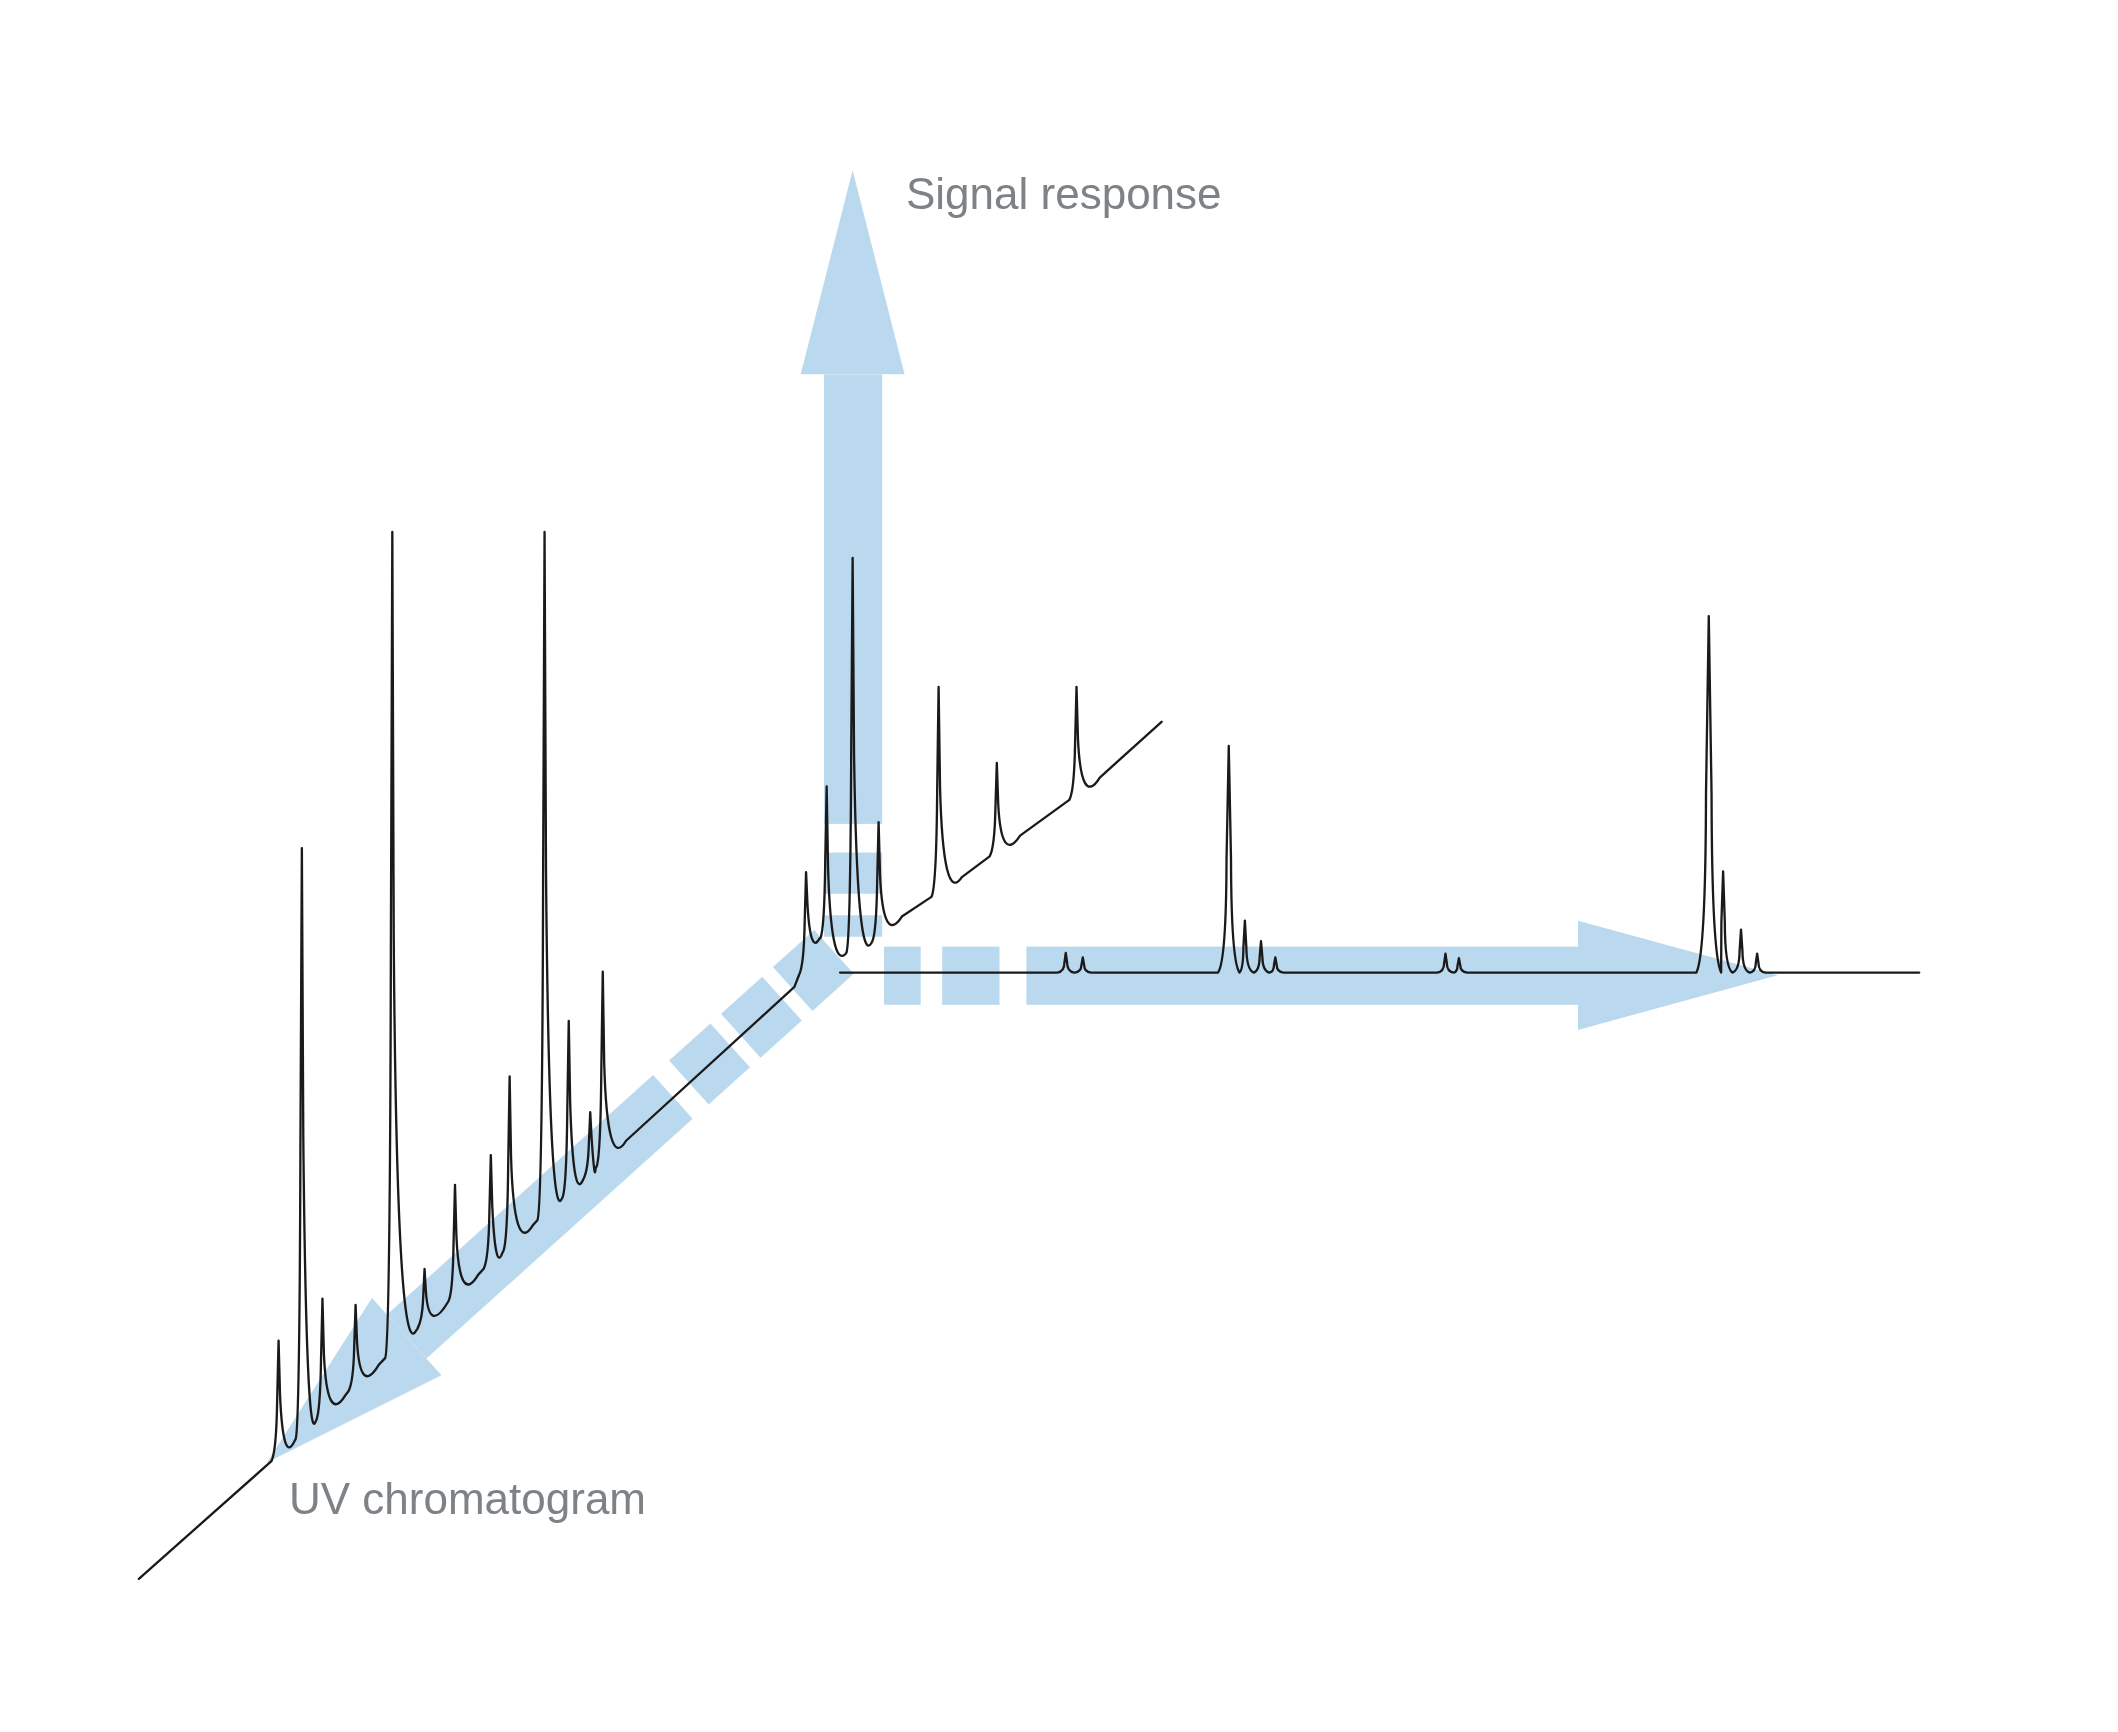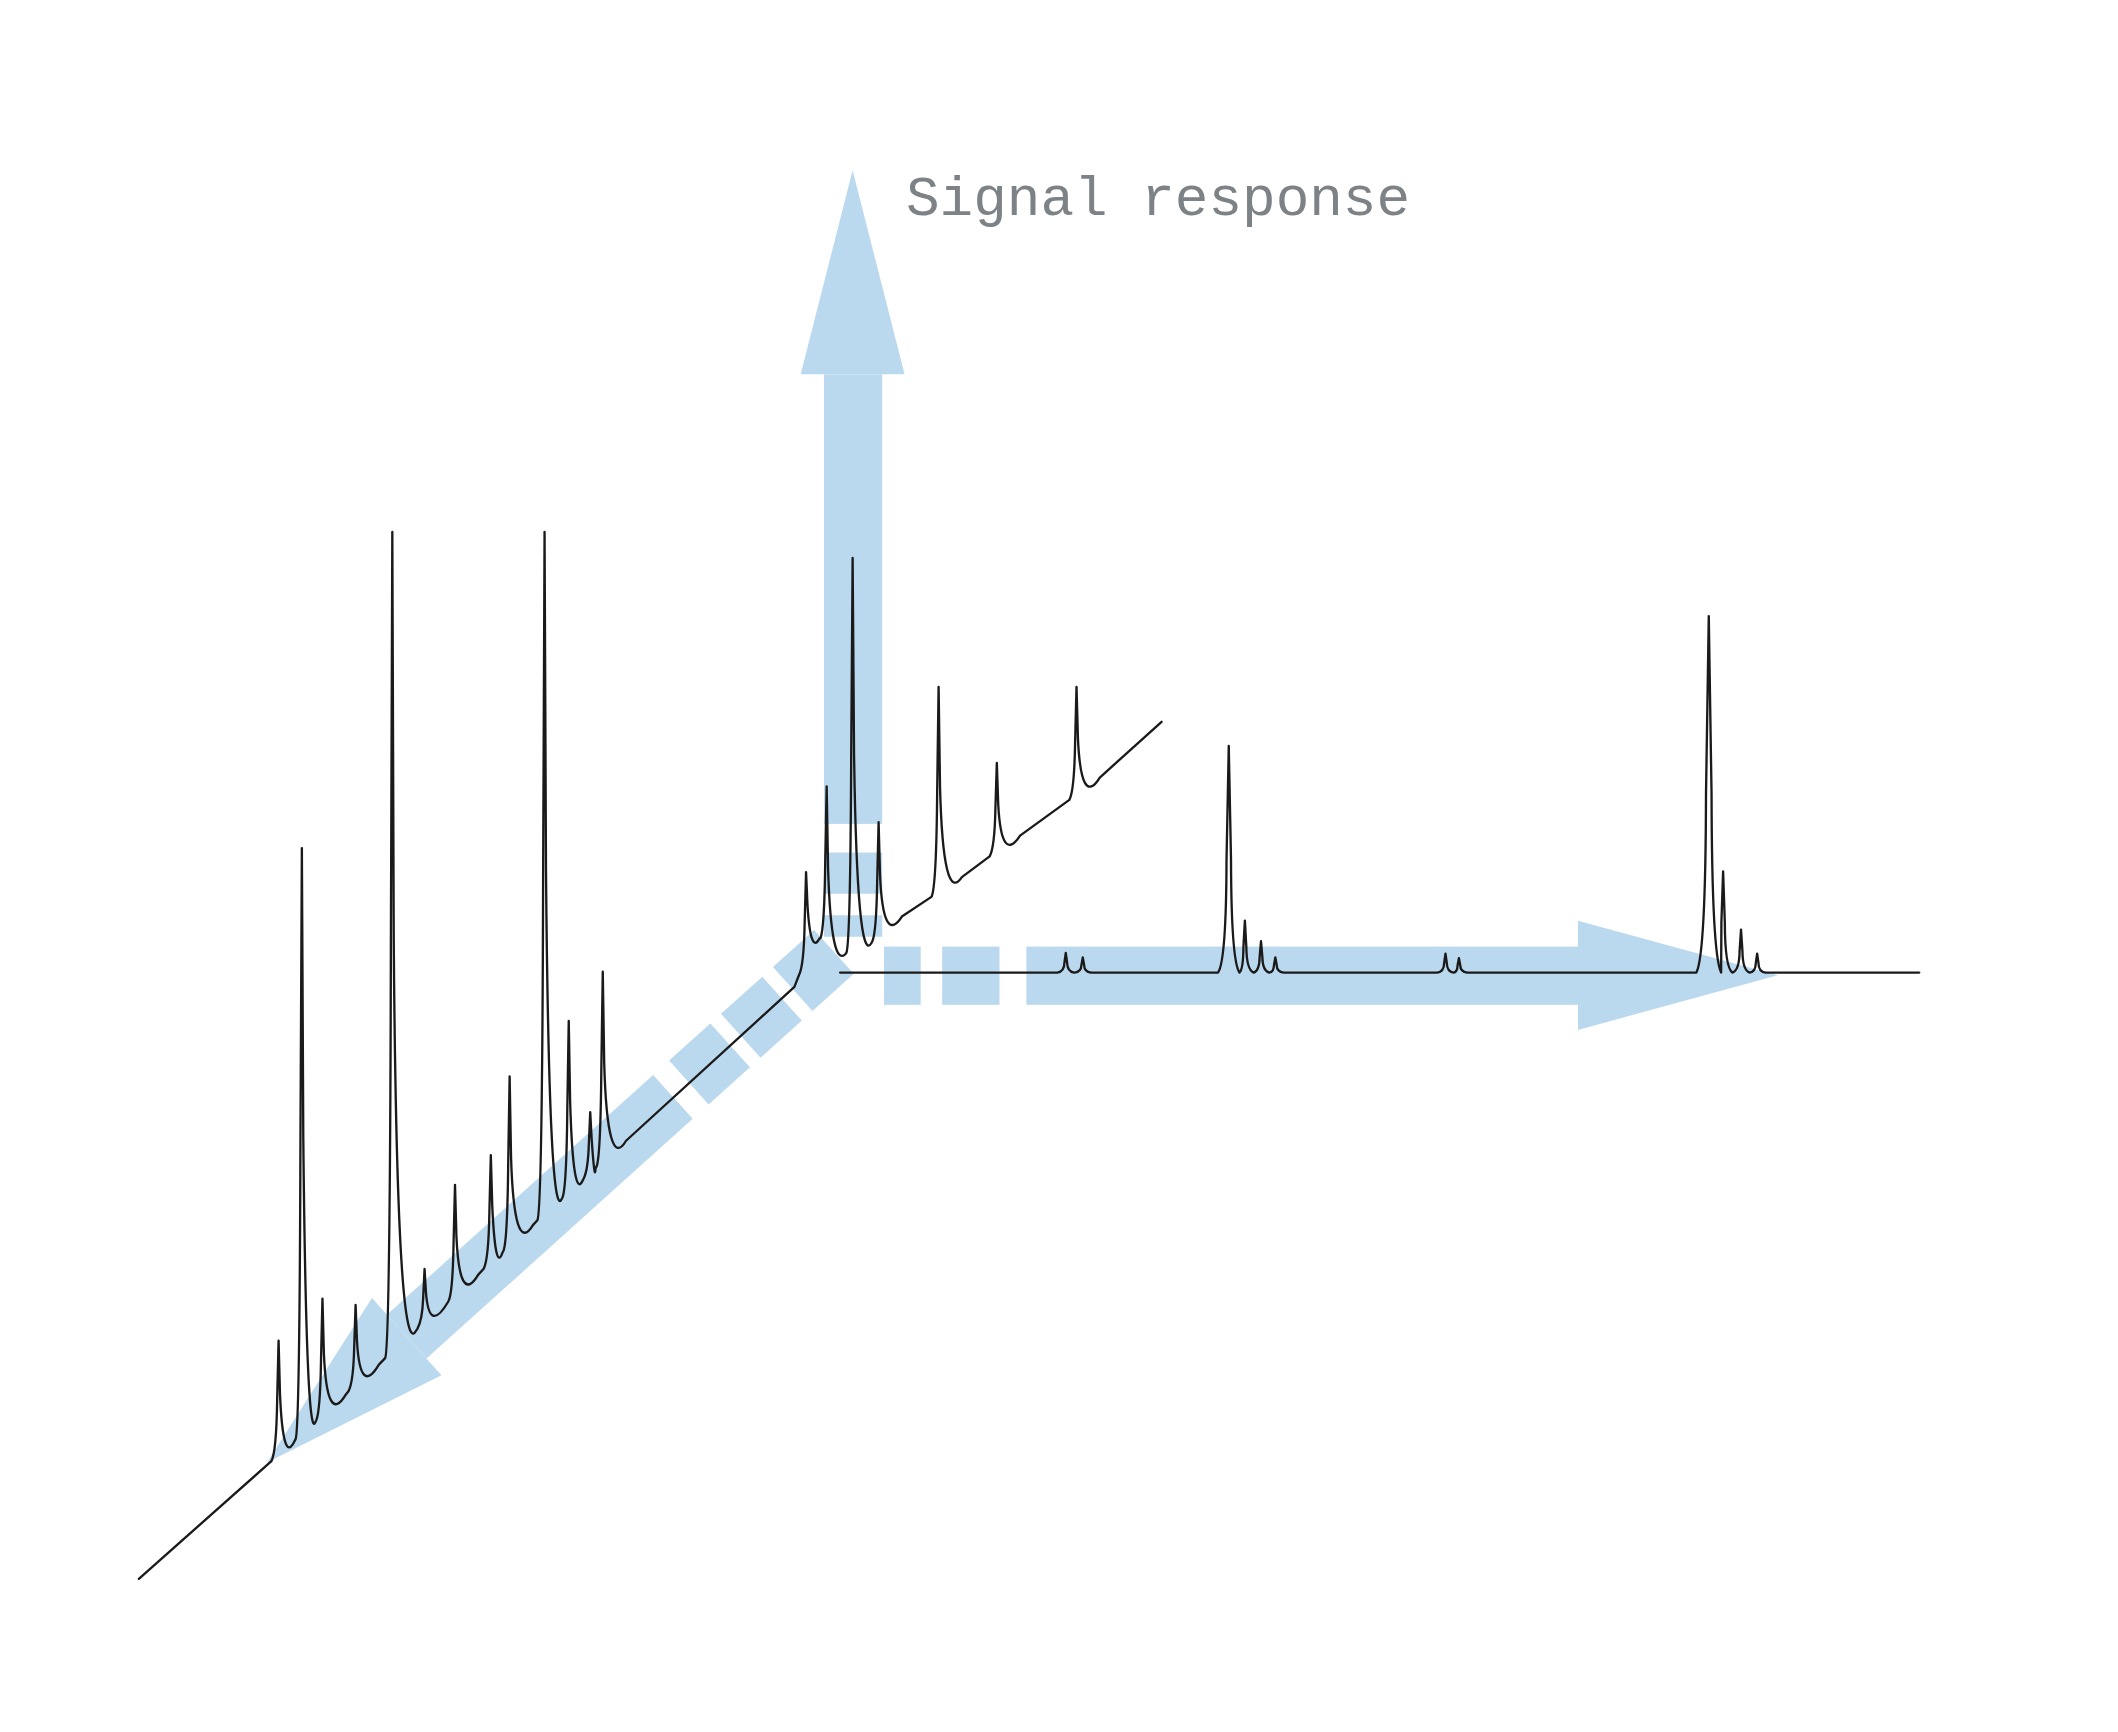--- a/index.html
+++ b/index.html
@@ -12,26 +12,25 @@
   .canvas{
     position:relative;
     width:2119px;height:1732px;
     background:var(--bg);
     overflow:hidden;
     font-family:"Liberation Sans", sans-serif;
   }
   .diagram-svg{position:absolute;inset:0;width:2119px;height:1732px;}
   .axis-label{
     position:absolute;
-    font-size:56px;
+    font-size:44px;
     line-height:1;
     color:var(--label);
     white-space:nowrap;
     user-select:none;
-    font-family:Liberation Mono, monospace;
   }
   #signal-label{left:906px;top:172px;}
   #mass-label{left:1565px;top:1053px;}
   #uv-label{left:289px;top:1477px;}
   .arrow-shape{fill:var(--accent);stroke:none;}
   .trace{fill:none;stroke:var(--trace);stroke-width:2.6;stroke-linejoin:round;stroke-linecap:round;}
 </style>
 </head>
 <body>
 
@@ -59,14 +58,15 @@
       <rect class="arrow-shape" x="634" y="-33" width="62" height="66"></rect>
       <rect class="arrow-shape" x="712" y="-33" width="62" height="66"></rect>
       <rect class="arrow-shape" x="790" y="-33" width="62" height="66"></rect>
     </g>
 
     <path id="uv-trace" class="trace" d="M 155,1763 L 298,1636 L 303,1631.5 Q 308.5,1621.5 309.4,1564.2 L 311,1497 L 312.6,1557 Q 316,1637 329,1608.9 L 330,1607 Q 334.5,1597 335.4,1277 L 337,947 L 338.6,1270.2 Q 342,1613.4 352,1588.1 L 353,1586.2 Q 357.5,1576.2 358.4,1518.1 L 360,1450 L 361.6,1511.3 Q 365,1592.6 386,1557.3 L 389,1553.6 Q 394.5,1543.6 395.4,1505.3 L 397,1457 L 398.6,1498 Q 402,1559.1 423,1523.8 L 430,1516.5 Q 435.5,1506.5 436.4,1055.2 L 438,594 L 439.6,1048 Q 443,1522 464,1486.7 L 466,1483.9 Q 471.5,1473.9 472.4,1450.4 L 474,1417 L 475.6,1443.2 Q 479,1489.4 500,1454.1 L 501,1452.2 Q 505.5,1442.2 506.4,1387.6 L 508,1323 L 509.6,1380.8 Q 513,1458.6 534,1423.3 L 540,1416.8 Q 545.5,1406.8 546.4,1353.4 L 548,1290 L 549.6,1346.2 Q 553,1422.4 561,1398.8 L 562,1396.9 Q 566.5,1386.9 567.4,1299.5 L 569,1202 L 570.6,1292.7 Q 574,1403.3 595,1368 L 600,1362.5 Q 605.5,1352.5 606.4,978.3 L 608,594 L 609.6,971 Q 613,1368 627,1339.1 L 628,1337.1 Q 632.5,1327.1 633.4,1238.6 L 635,1140 L 636.6,1231.8 Q 640,1343.6 651,1317.3 L 652,1315.4 Q 656.5,1305.4 657.4,1278.7 L 659,1242 L 660.6,1271.9 Q 664,1321.8 665,1304.6 L 666,1302.7 Q 670.5,1292.7 671.4,1193.9 L 673,1085 L 674.6,1187.1 Q 678,1309.2 699,1273.8 L 887,1102 L 892,1089 Q 897.5,1079 898.4,1031.5 L 900,974 L 901.6,1010.6 Q 905,1067.2 915,1047.8 L 916,1047.8 Q 920.5,1037.8 921.4,962.9 L 923,878 L 924.6,970.1 Q 928,1082.2 944,1065.2 L 945,1064 Q 949.5,1054 950.4,843.5 L 952,623 L 953.6,842 Q 957,1081 973,1053 L 974,1051 Q 978.5,1041 979.4,984.5 L 981,918 L 982.6,977 Q 986,1056 1007,1023.4 L 1040,1001.5 Q 1045.5,991.5 1046.4,884.3 L 1048,767 L 1049.6,879.1 Q 1053,1011.3 1074,979.4 L 1105,956.3 Q 1110.5,946.3 1111.4,904.1 L 1113,852 L 1114.6,898.4 Q 1118,964.9 1139,933.1 L 1194,893.2 Q 1199.5,883.2 1200.4,830.1 L 1202,767 L 1203.6,824.5 Q 1207,901.9 1228,868.2 L 1297,806"></path>
     <path id="ms-trace" class="trace" d="M 938,1086 L 1180.7,1086 Q 1188.3,1084.9 1188.5,1075 L 1190,1064 L 1191.5,1075 Q 1191.7,1084.9 1199.3,1086 L 1199.8,1086 Q 1207.3,1085.2 1207.5,1077.5 L 1209,1069 L 1210.5,1077.5 Q 1210.7,1085.2 1218.2,1086 L 1360,1086 Q 1369.2,1073.4 1369.5,959.5 L 1372,833 L 1374.5,959.5 Q 1374.8,1073.4 1384,1086 L 1384,1086 Q 1388.1,1083.1 1388.4,1057 L 1390,1028 L 1391.6,1057 Q 1391.9,1083.1 1399.7,1086 L 1399.7,1086 Q 1406.2,1084.3 1406.5,1068.5 L 1408,1051 L 1409.5,1068.5 Q 1409.8,1084.3 1417.4,1086 L 1417.4,1086 Q 1422.3,1085.2 1422.5,1077.5 L 1424,1069 L 1425.5,1077.5 Q 1425.7,1085.2 1433.2,1086 L 1604.7,1086 Q 1612.3,1085 1612.5,1075.5 L 1614,1065 L 1615.5,1075.5 Q 1615.7,1085 1623.3,1086 L 1623.3,1086 Q 1627.3,1085.2 1627.5,1078 L 1629,1070 L 1630.5,1078 Q 1630.7,1085.2 1638.2,1086 L 1894.2,1086 Q 1904.5,1066.1 1904.9,887 L 1908,688 L 1911.1,887 Q 1911.5,1066.1 1921.8,1086 L 1921.8,1086 Q 1921.9,1080.4 1922.1,1029.5 L 1924,973 L 1925.9,1029.5 Q 1926.1,1080.4 1934.4,1086 L 1934.4,1086 Q 1942.2,1083.6 1942.4,1062 L 1944,1038 L 1945.6,1062 Q 1945.8,1083.6 1953.6,1086 L 1953.6,1086 Q 1960.3,1085 1960.5,1075.5 L 1962,1065 L 1963.5,1075.5 Q 1963.7,1085 1971.3,1086 L 2143,1086"></path>
   </svg>
 
   <div class="axis-label" id="signal-label">Signal response</div>
+  <div class="axis-label" id="uv-label">UV chromatogram</div>
 </div>
 
 
 </body></html>

